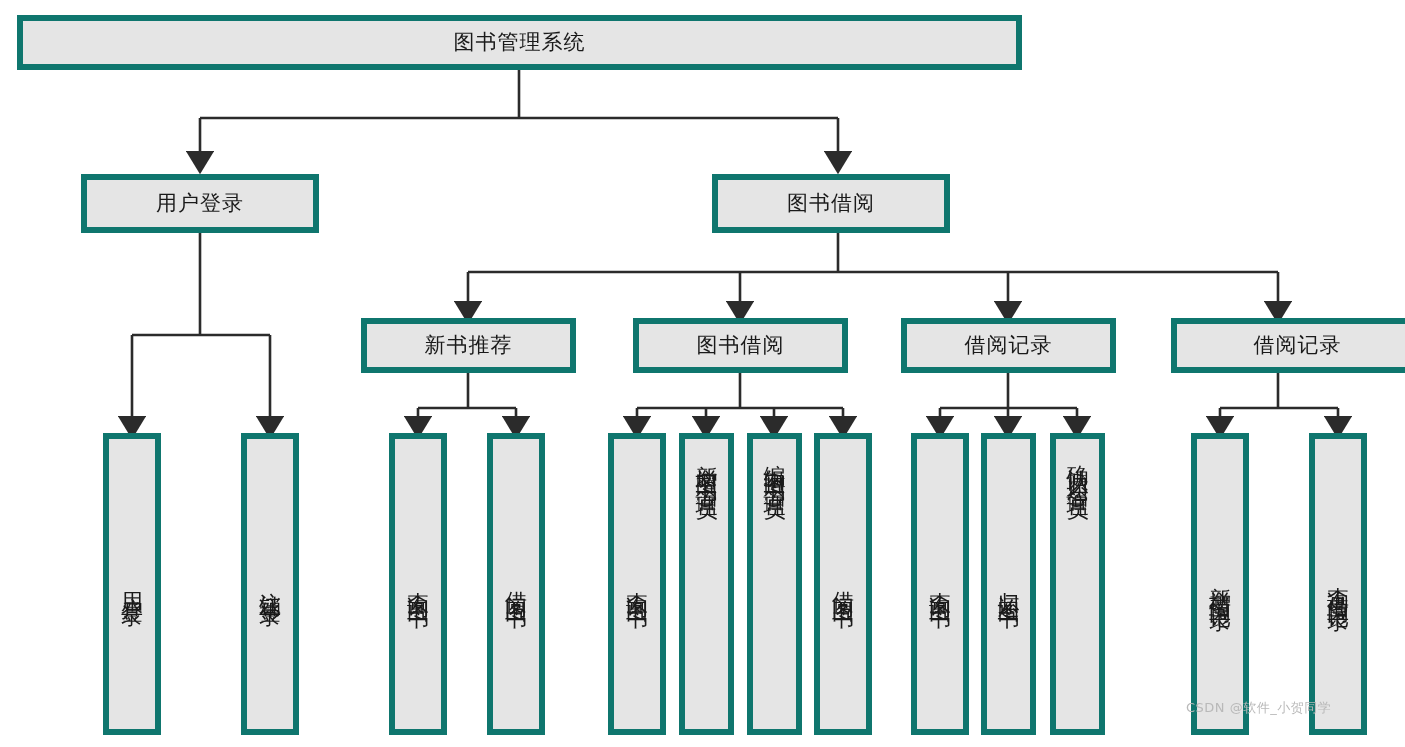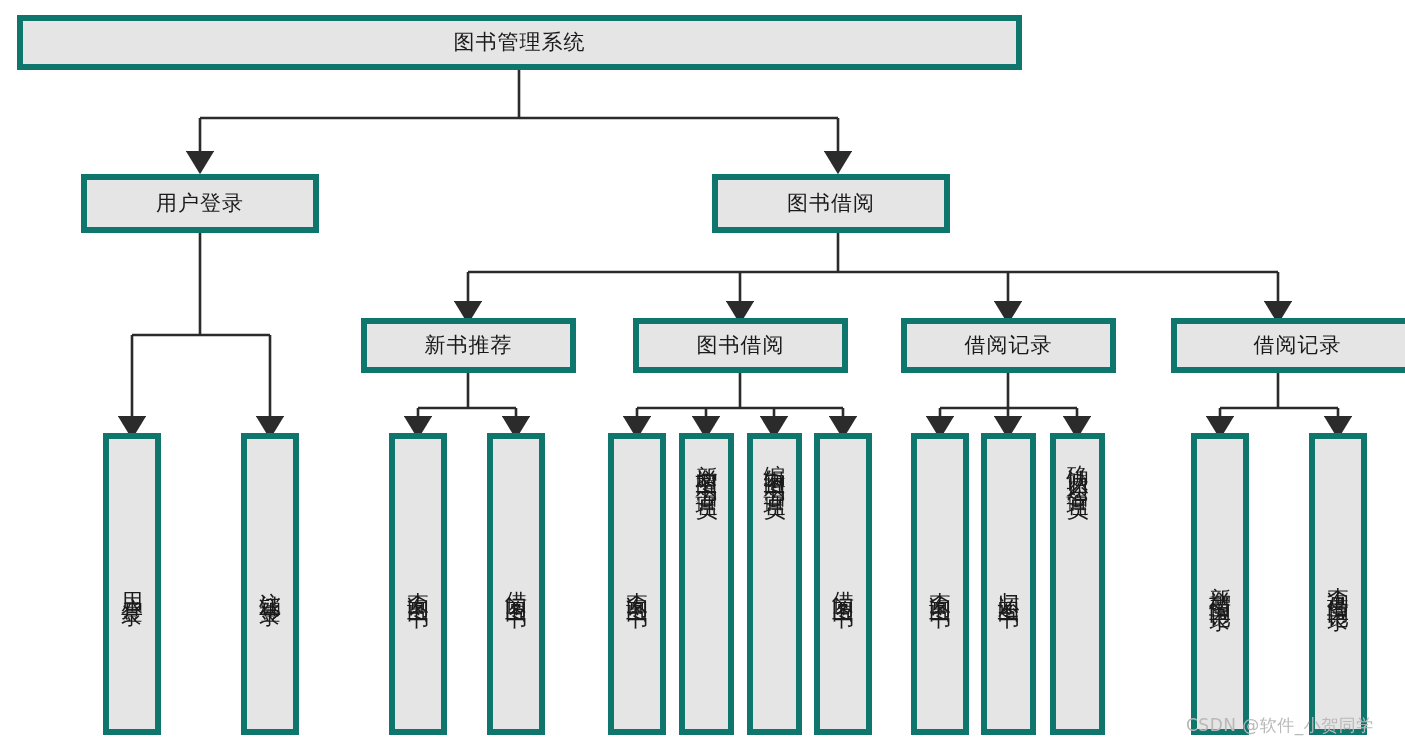--- a/index.html
+++ b/index.html
@@ -61,22 +61,22 @@
   
   .node.vertical.top-anchored {
     align-items: flex-start;
   }
   .node.vertical.top-anchored .node-label {
     margin-top: 4px;
   }
   #watermark {
     position: absolute;
     left: 1186px;
-    top: 714px;
-    font-size: 17px;
+    top: 699px;
+    font-size: 13px;
     color: #b9b9b9;
     letter-spacing: 0.5px;
     white-space: nowrap;
     z-index: 3;
     user-select: none;
   }
 </style>
 </head>
 <body>
 

